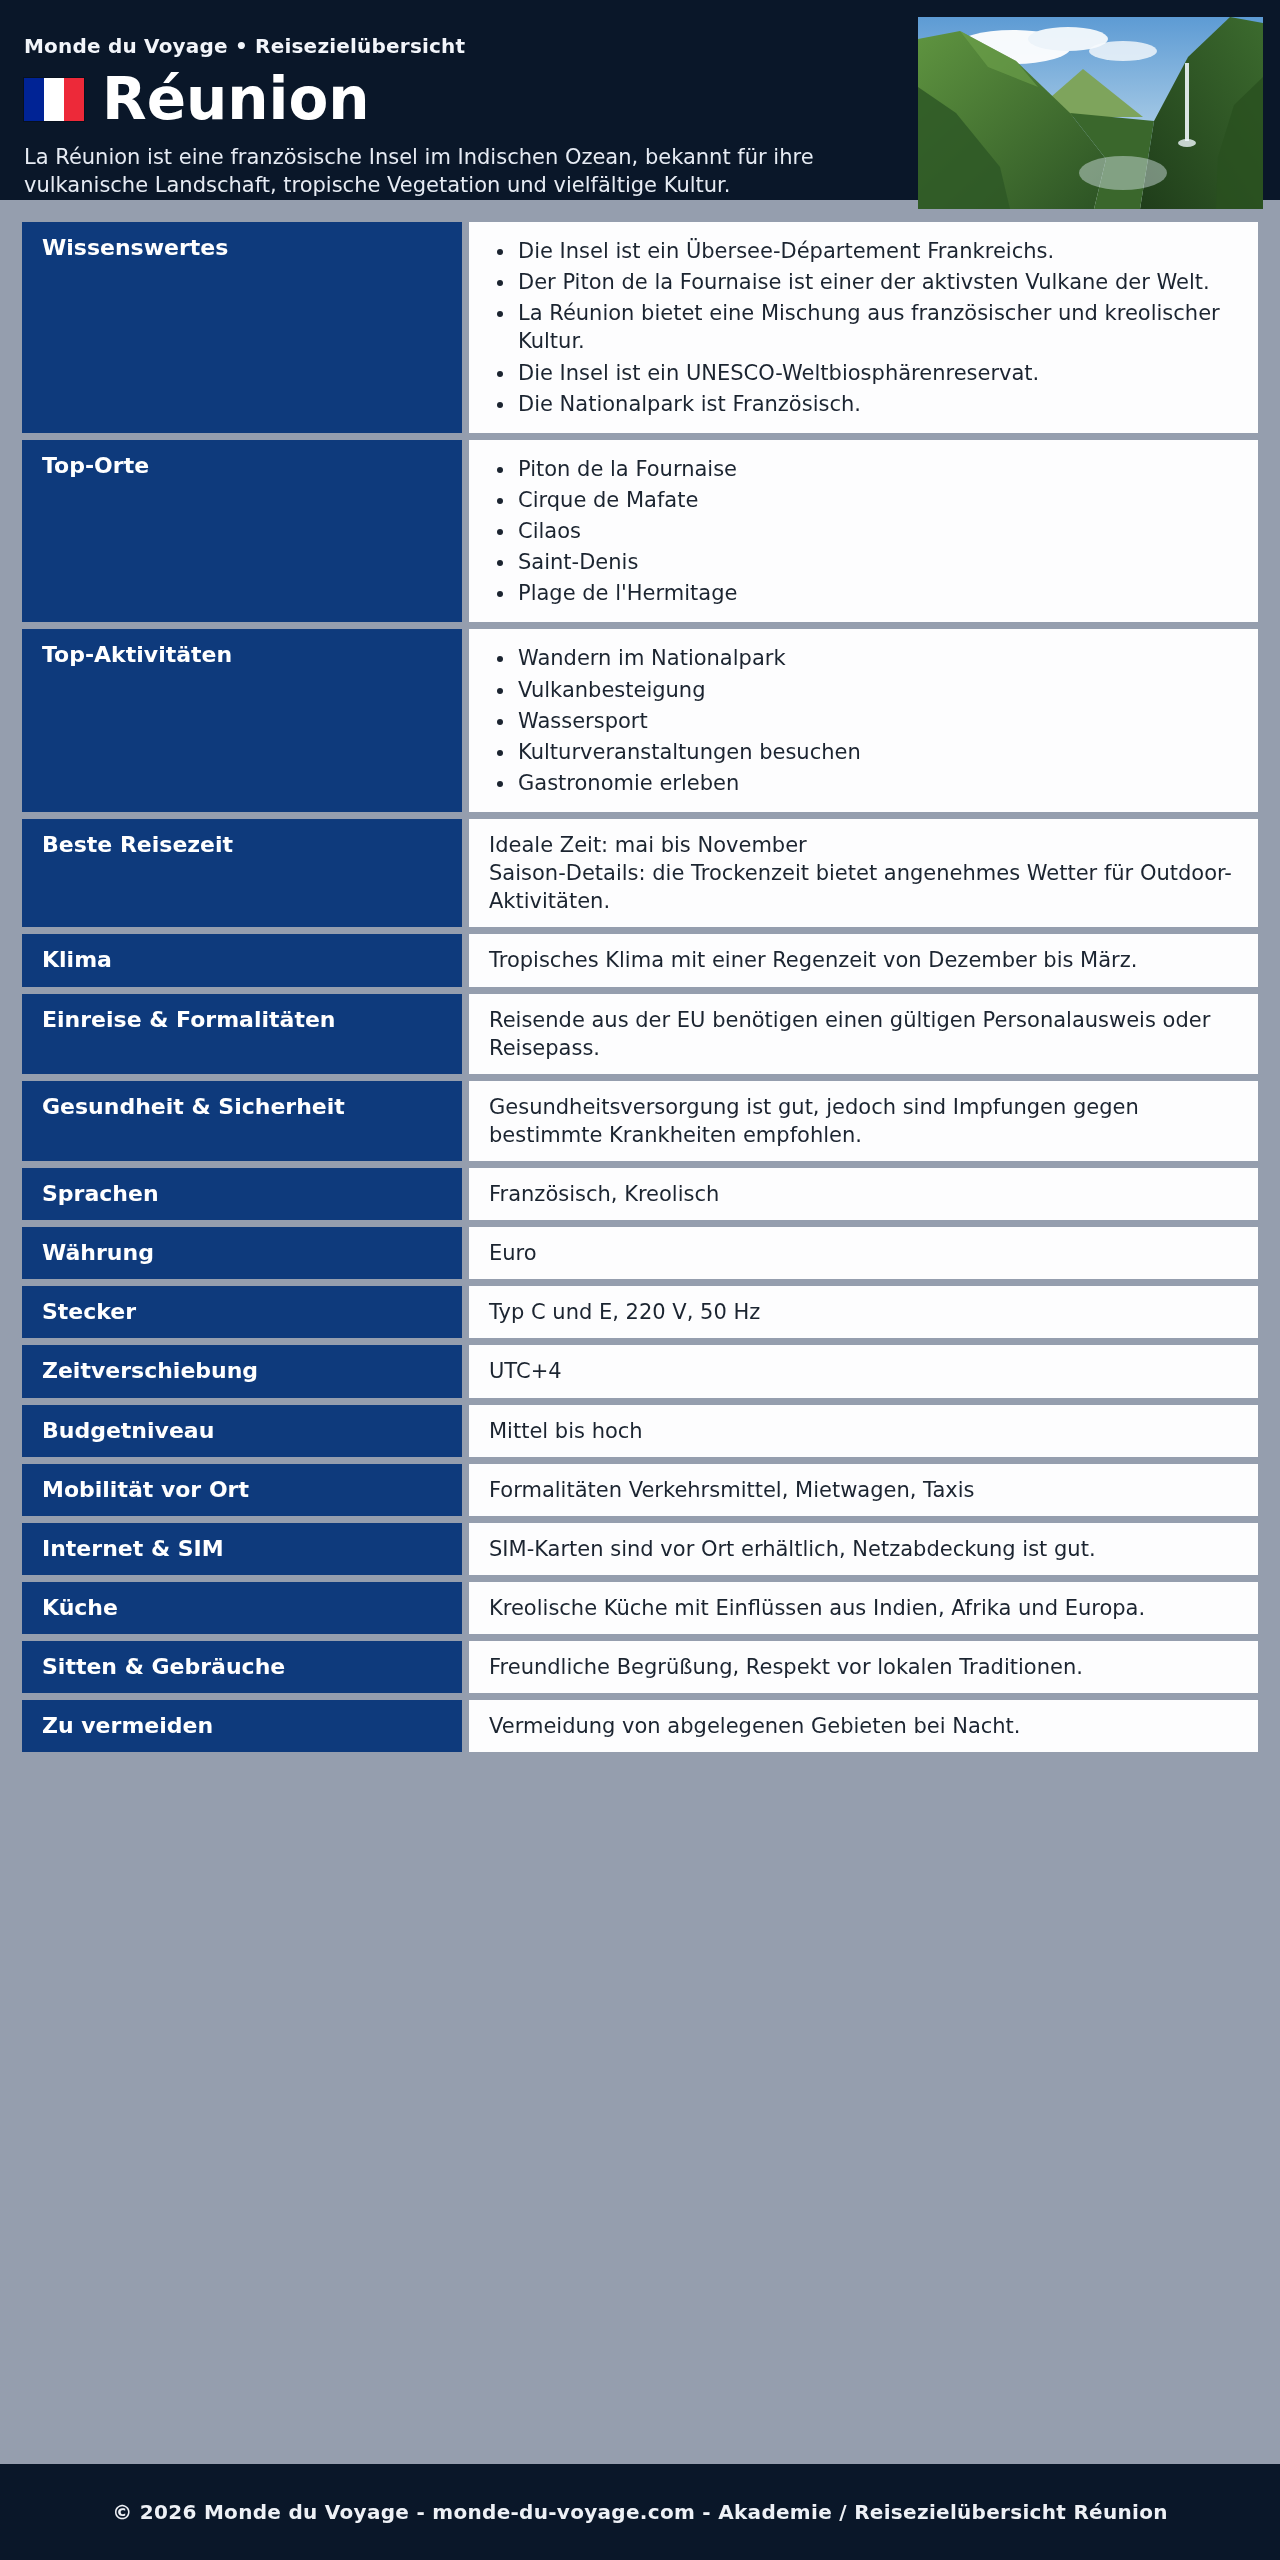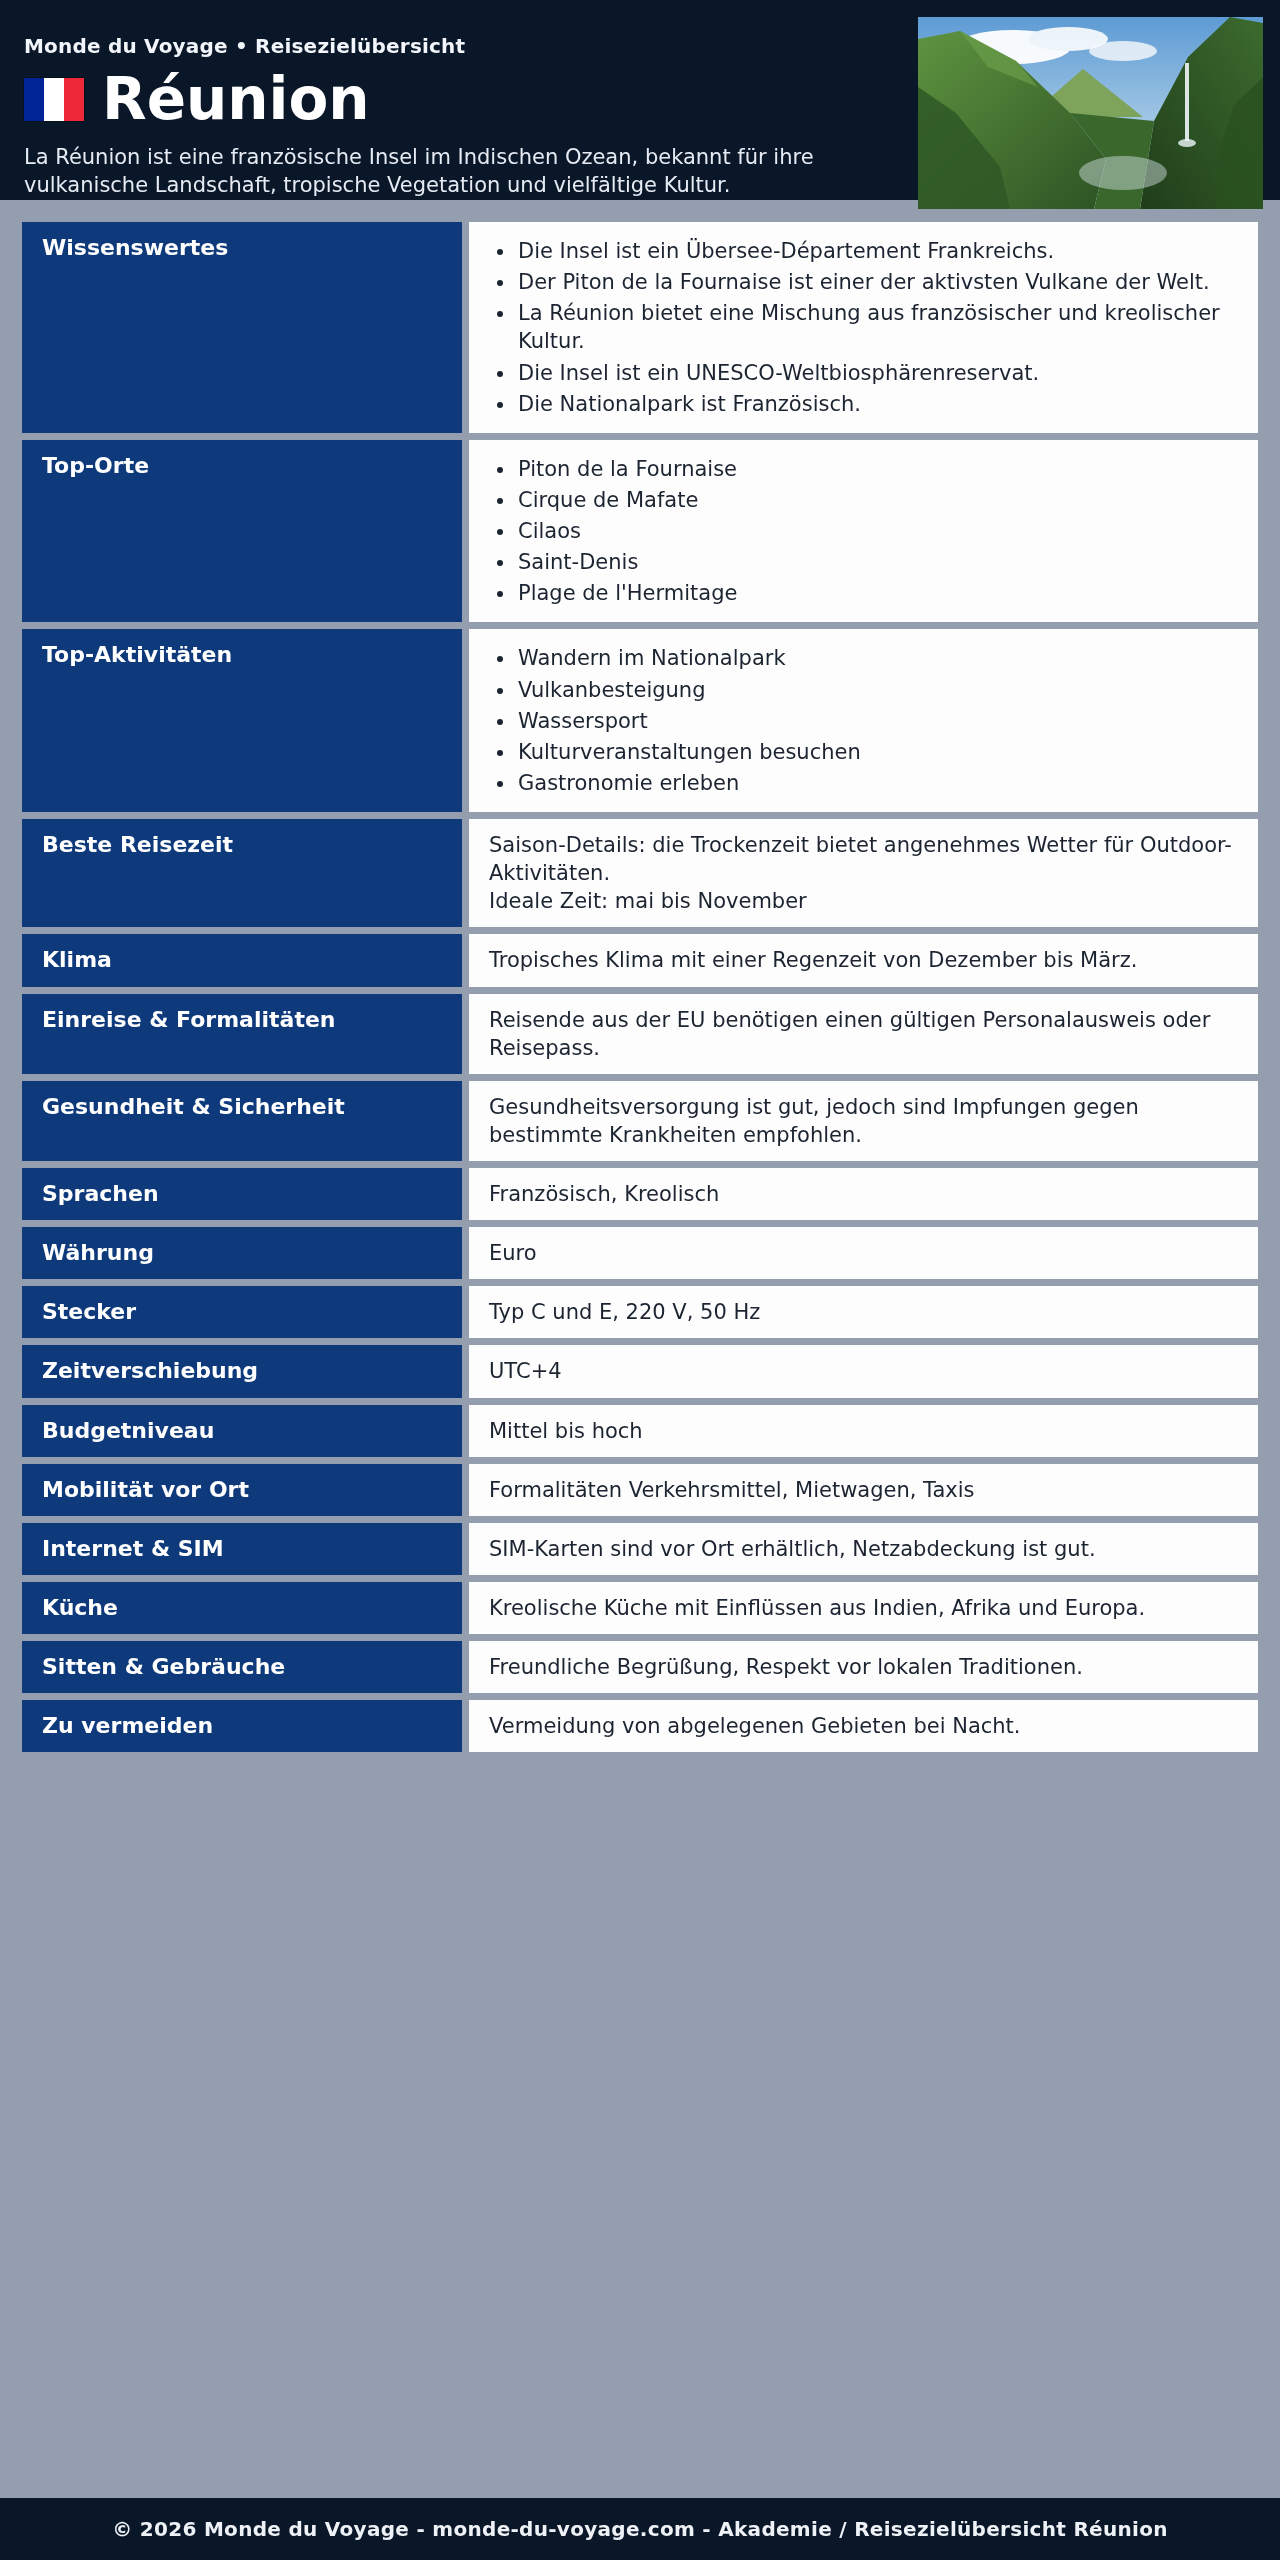--- a/index.html
+++ b/index.html
@@ -50,21 +50,21 @@
     background:#fdfdfe;color:#1b2430;
     font-size:21px;line-height:1.34;
     padding:12px 20px;
   }
   .tcontent ul{margin:3px 0;padding-left:27px;}
   .tcontent li{margin:3px 0;padding-left:2px;}
   .tcontent .cline{margin:0;}
 
   
   .ftr{
-    flex:none;height:62px;background:#0a1729;color:#eef1f6;
+    flex:none;height:96px;background:#0a1729;color:#eef1f6;
     display:flex;align-items:center;justify-content:center;
     font-size:20px;font-weight:bold;letter-spacing:.3px;
   }
 </style>
 </head>
 <body>
 
 <div class="page">
 
   <div class="hdr">
@@ -151,22 +151,22 @@
               <li>Vulkanbesteigung</li>
               <li>Wassersport</li>
               <li>Kulturveranstaltungen besuchen</li>
               <li>Gastronomie erleben</li>
             </ul>
           </div>
         </div>
         <div class="trow">
           <div class="tlabel">Beste Reisezeit</div>
           <div class="tcontent">
+            <div class="cline">Ideale Zeit: mai bis November</div>
             <div class="cline">Saison-Details: die Trockenzeit bietet angenehmes Wetter für Outdoor-Aktivitäten.</div>
-            <div class="cline">Ideale Zeit: mai bis November</div>
           </div>
         </div>
         <div class="trow">
           <div class="tlabel">Klima</div>
           <div class="tcontent">Tropisches Klima mit einer Regenzeit von Dezember bis März.</div>
         </div>
         <div class="trow">
           <div class="tlabel">Einreise &amp; Formalitäten</div>
           <div class="tcontent">Reisende aus der EU benötigen einen gültigen Personalausweis oder Reisepass.</div>
         </div>

